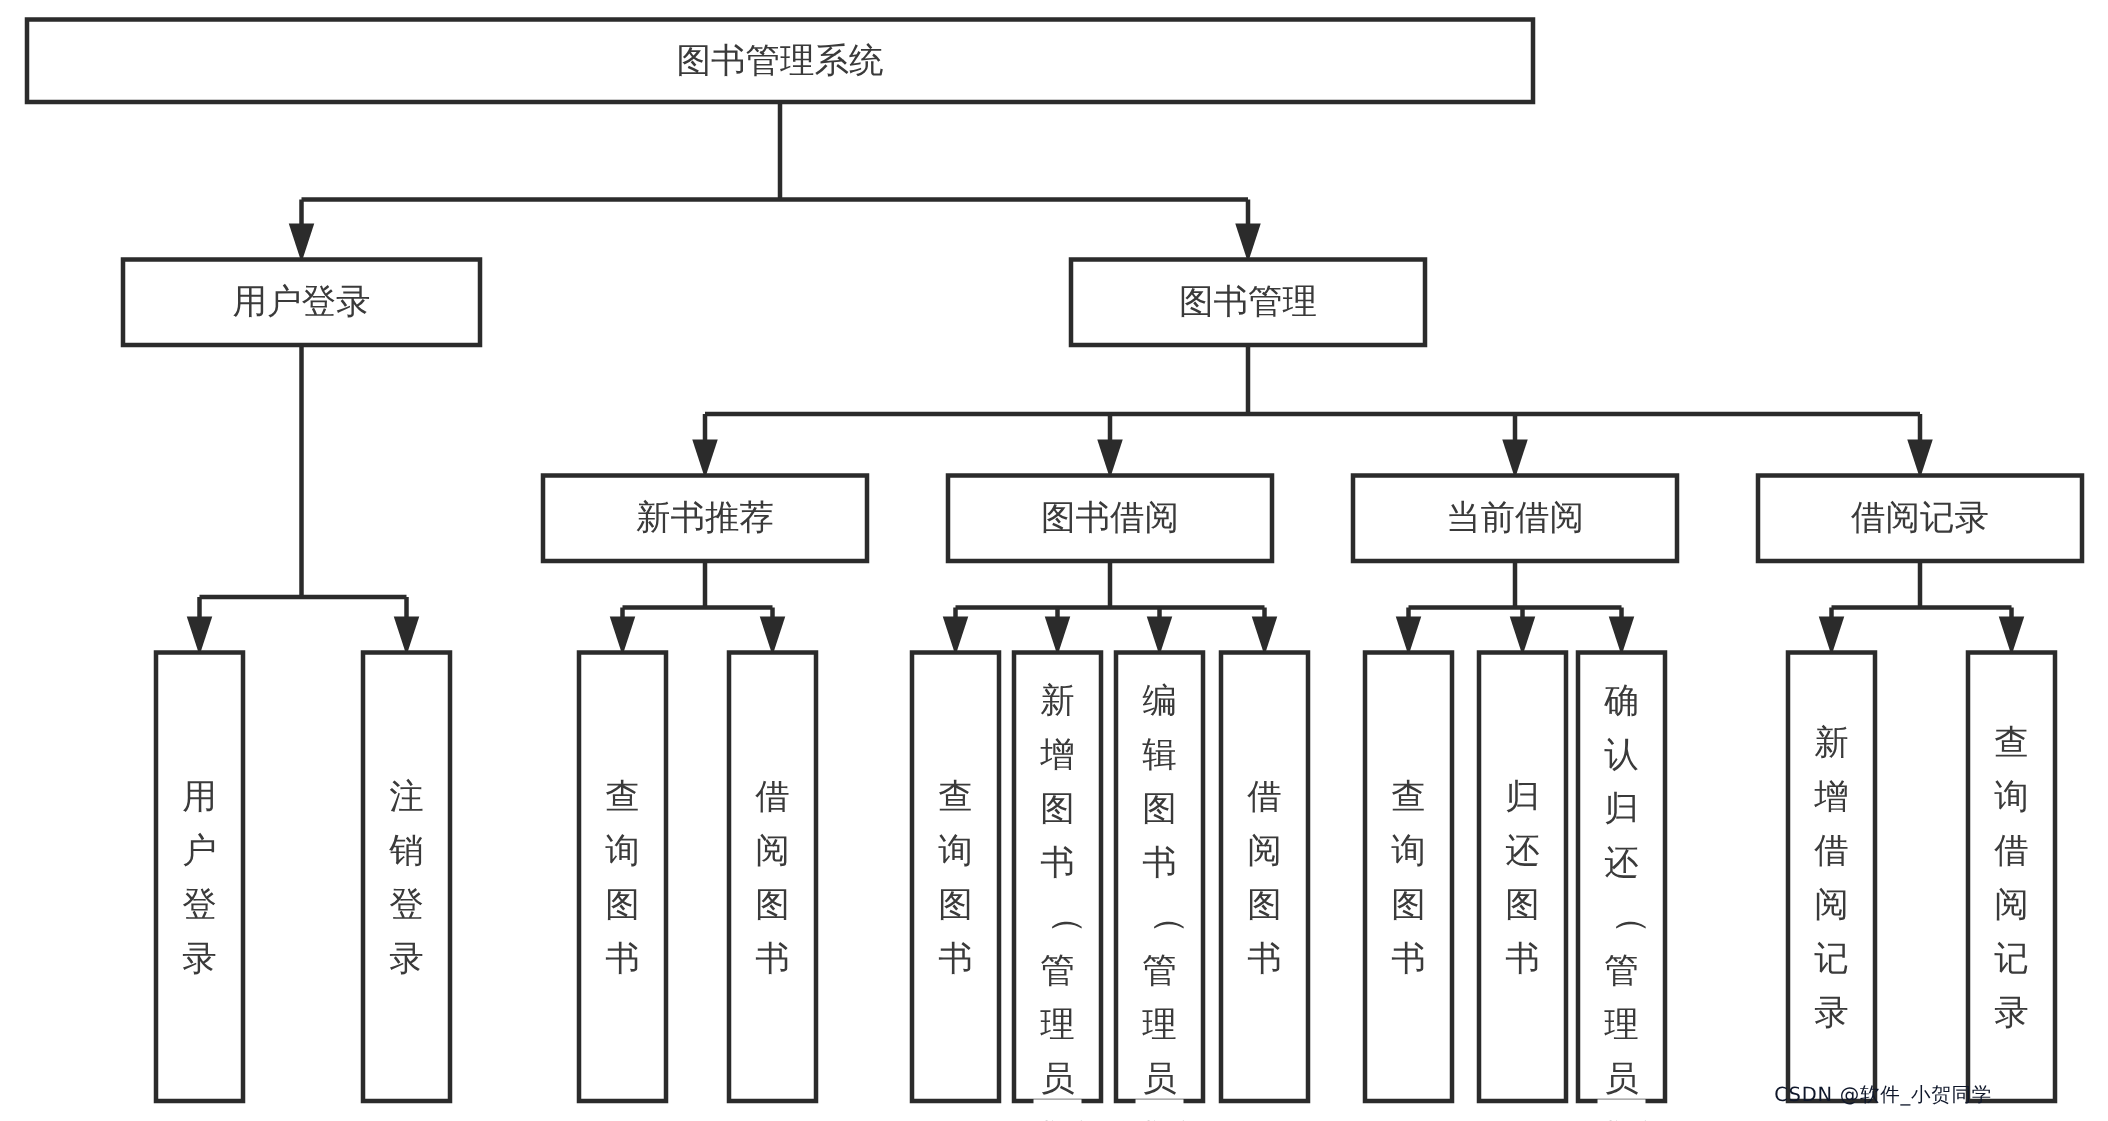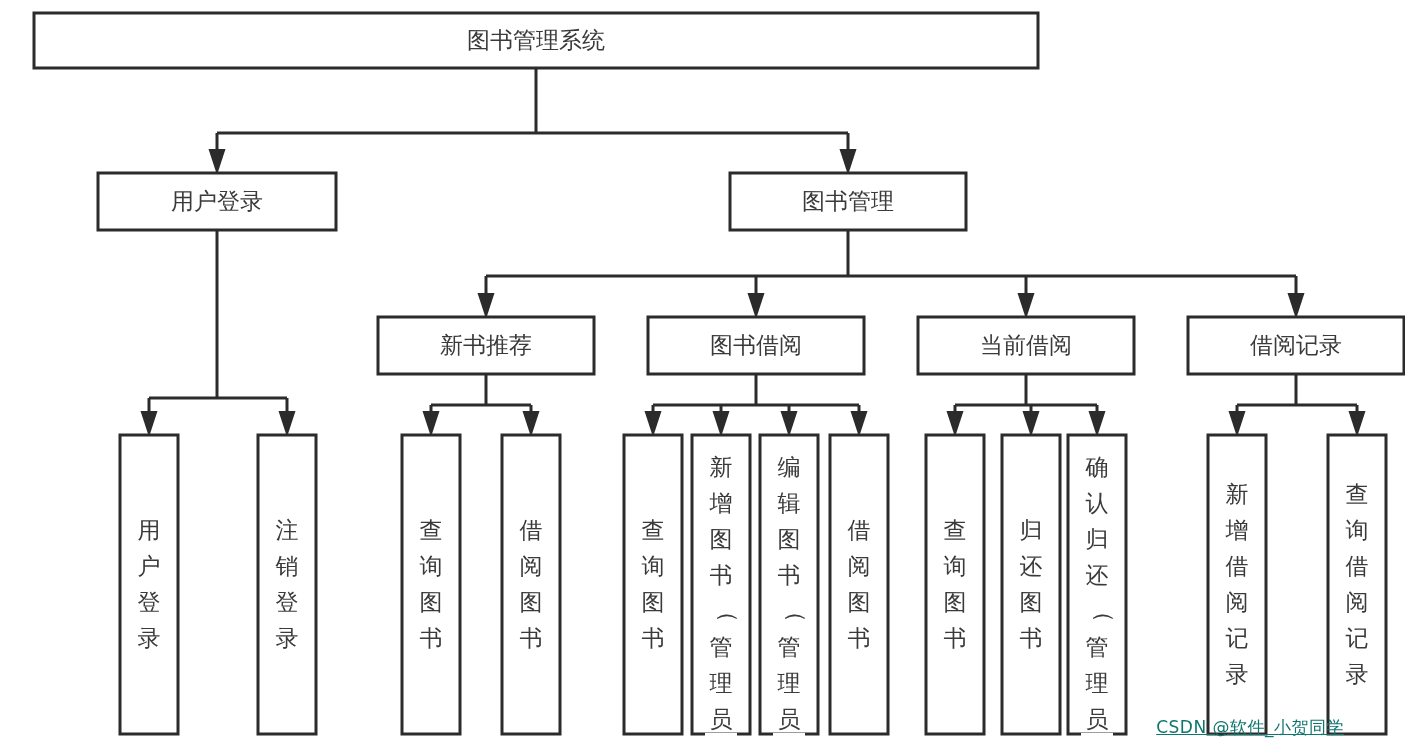--- a/index.html
+++ b/index.html
@@ -10,21 +10,21 @@
   }
   body {
     width: 1405px;
     height: 747px;
     position: relative;
     overflow: hidden;
     font-family: "DejaVu Sans", "Liberation Sans", sans-serif;
   }
   #diagram-root {
     position: absolute;
-    left: 16px;
+    left: 0;
     top: 0;
     width: 1340px;
     height: 747px;
   }
   svg.diagram {
     display: block;
     width: 1405px;
     height: 747px;
   }
   .node-rect {
@@ -53,26 +53,25 @@
     fill: #3a3a3a;
     font-family: "DejaVu Sans", "Liberation Sans", sans-serif;
     font-size: 23px;
     text-anchor: middle;
   }
   .watermark {
     position: absolute;
     right: 12px;
     bottom: 8px;
     font-family: "DejaVu Sans", "Liberation Sans", sans-serif;
-    font-size: 17px;
-    color: #0f766e;
+    font-size: 13px;
+    color: #0f172a;
     letter-spacing: 0.5px;
     white-space: nowrap;
     user-select: none;
-    text-decoration: underline;
   }
 </style>
 </head>
 <body>
 
 <div id="diagram-root">
   <svg class="diagram" viewBox="0 0 1405 747" xmlns="http://www.w3.org/2000/svg">
     <g id="edge-layer">
         <g>
           <path class="connector" d="M 520 68 L 520 133"></path>

